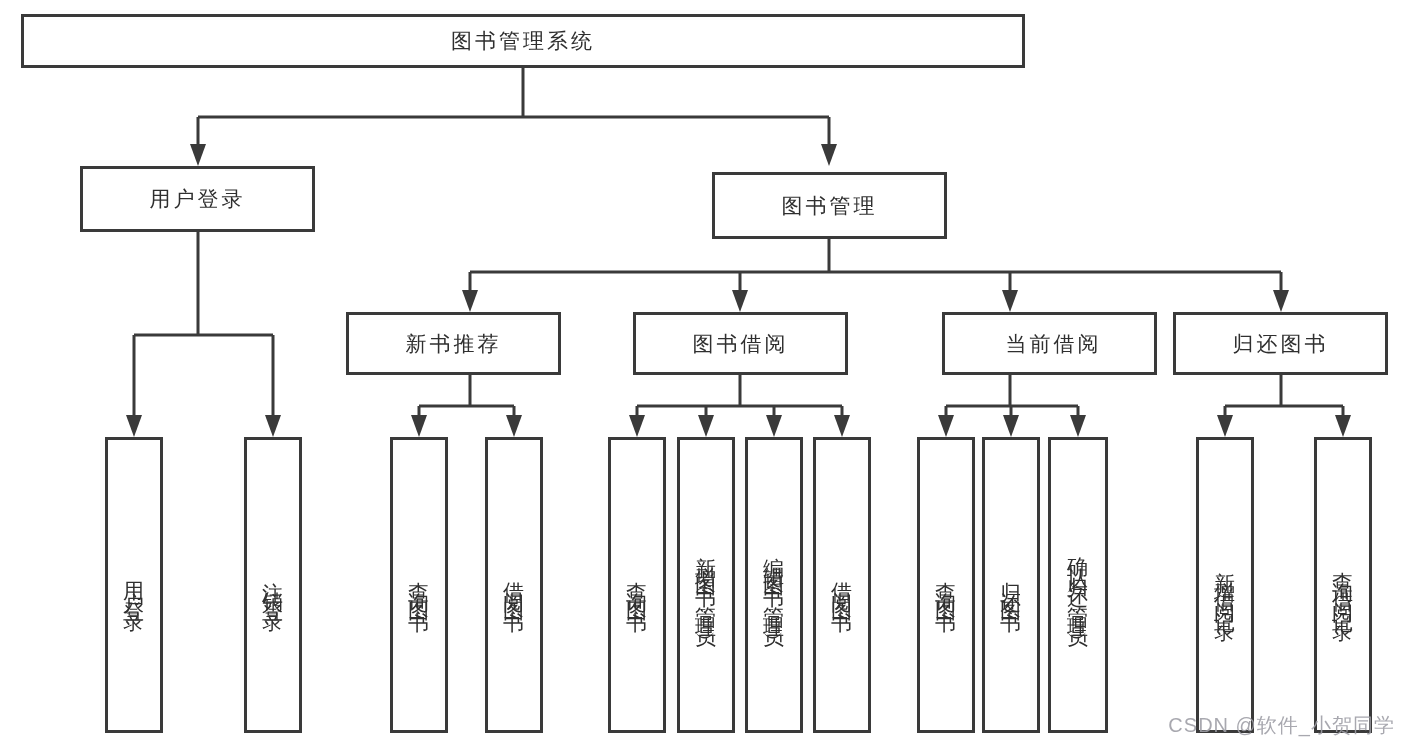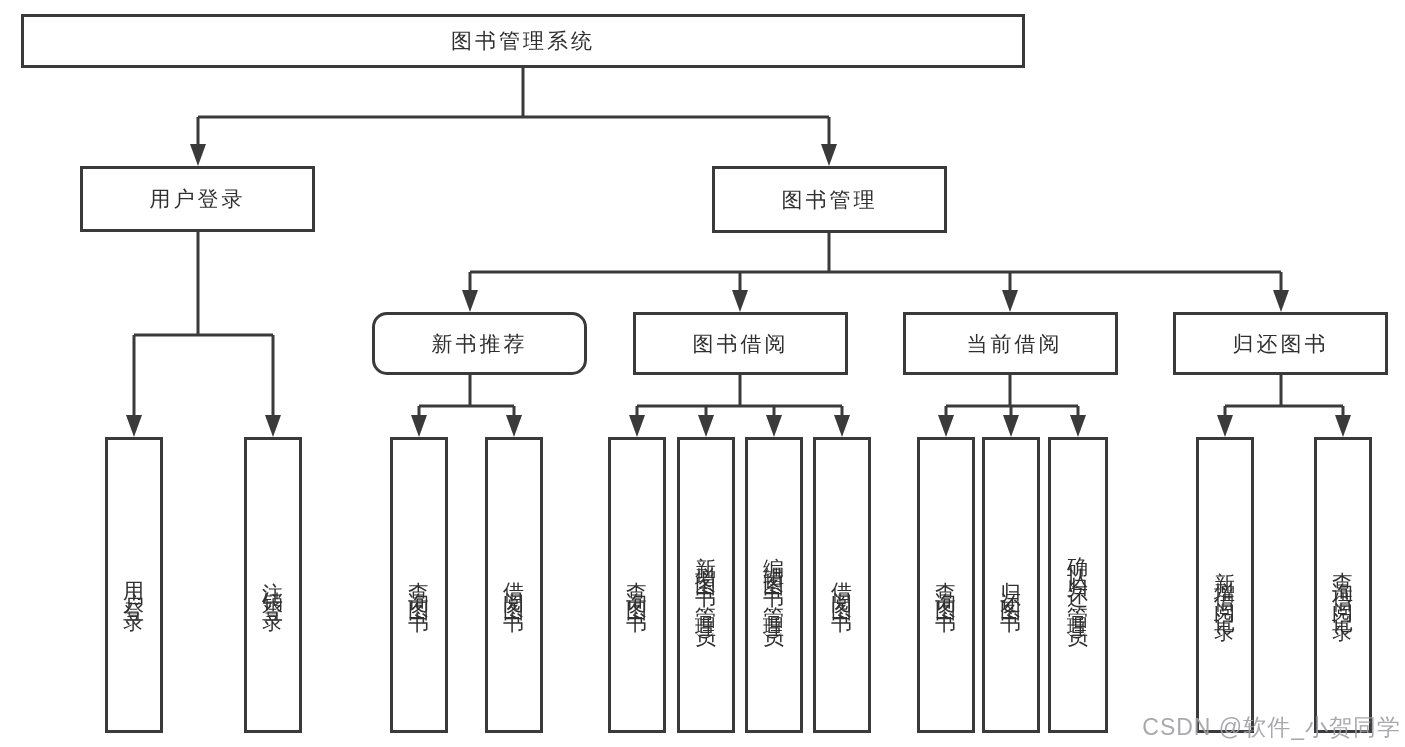--- a/index.html
+++ b/index.html
@@ -17,26 +17,26 @@
     display:flex;align-items:center;justify-content:center;
     color:#2f2f2f;
   }
   .box .lbl{font-size:21px;letter-spacing:3px;white-space:nowrap;}
   .leaf .lbl{
     writing-mode:vertical-lr;text-orientation:mixed;
     font-size:21px;letter-spacing:10px;line-height:1.0;white-space:nowrap;
   }
   .root{left:21px;top:14px;width:1004px;height:54px;}
   .lv2a{left:80px;top:166px;width:235px;height:66px;}
-  .lv2b{left:712px;top:166px;width:235px;height:67px;}
+  .lv2b{left:712px;top:172px;width:235px;height:67px;}
   .lv3{top:312px;width:215px;height:63px;}
   .leaf{top:437px;width:58px;height:296px;}
   .watermark{
-    position:absolute;z-index:3;right:4px;top:712px;
-    font-size:23px;color:rgba(158,158,166,0.9);letter-spacing:1px;white-space:nowrap;
+    position:absolute;z-index:3;right:10px;top:712px;
+    font-size:20px;color:rgba(158,158,166,0.9);letter-spacing:1px;white-space:nowrap;
   }
 </style>
 </head>
 <body>
 
 <div class="canvas">
 
   <svg class="wires" width="1405" height="747" viewBox="0 0 1405 747">
 
     <g>
@@ -91,27 +91,27 @@
     <span class="lbl">图书管理系统</span>
   </div>
 
   <div class="box lv2a">
     <span class="lbl">用户登录</span>
   </div>
   <div class="box lv2b">
     <span class="lbl">图书管理</span>
   </div>
 
-  <div class="box lv3" style="left:372px;border-radius:15px;">
+  <div class="box lv3" style="left:346px;">
     <span class="lbl">新书推荐</span>
   </div>
   <div class="box lv3" style="left:633px;text-align:right;">
     <span class="lbl">图书借阅</span>
   </div>
-  <div class="box lv3" style="left:903px;padding-left:8px;">
+  <div class="box lv3" style="left:942px;padding-left:8px;">
     <span class="lbl">当前借阅</span>
   </div>
   <div class="box lv3" style="left:1173px;">
     <span class="lbl">归还图书</span>
   </div>
 
   <div class="box leaf" style="left:105px;">
     <span class="lbl">用户登录</span>
   </div>
   <div class="box leaf" style="left:244px;">

